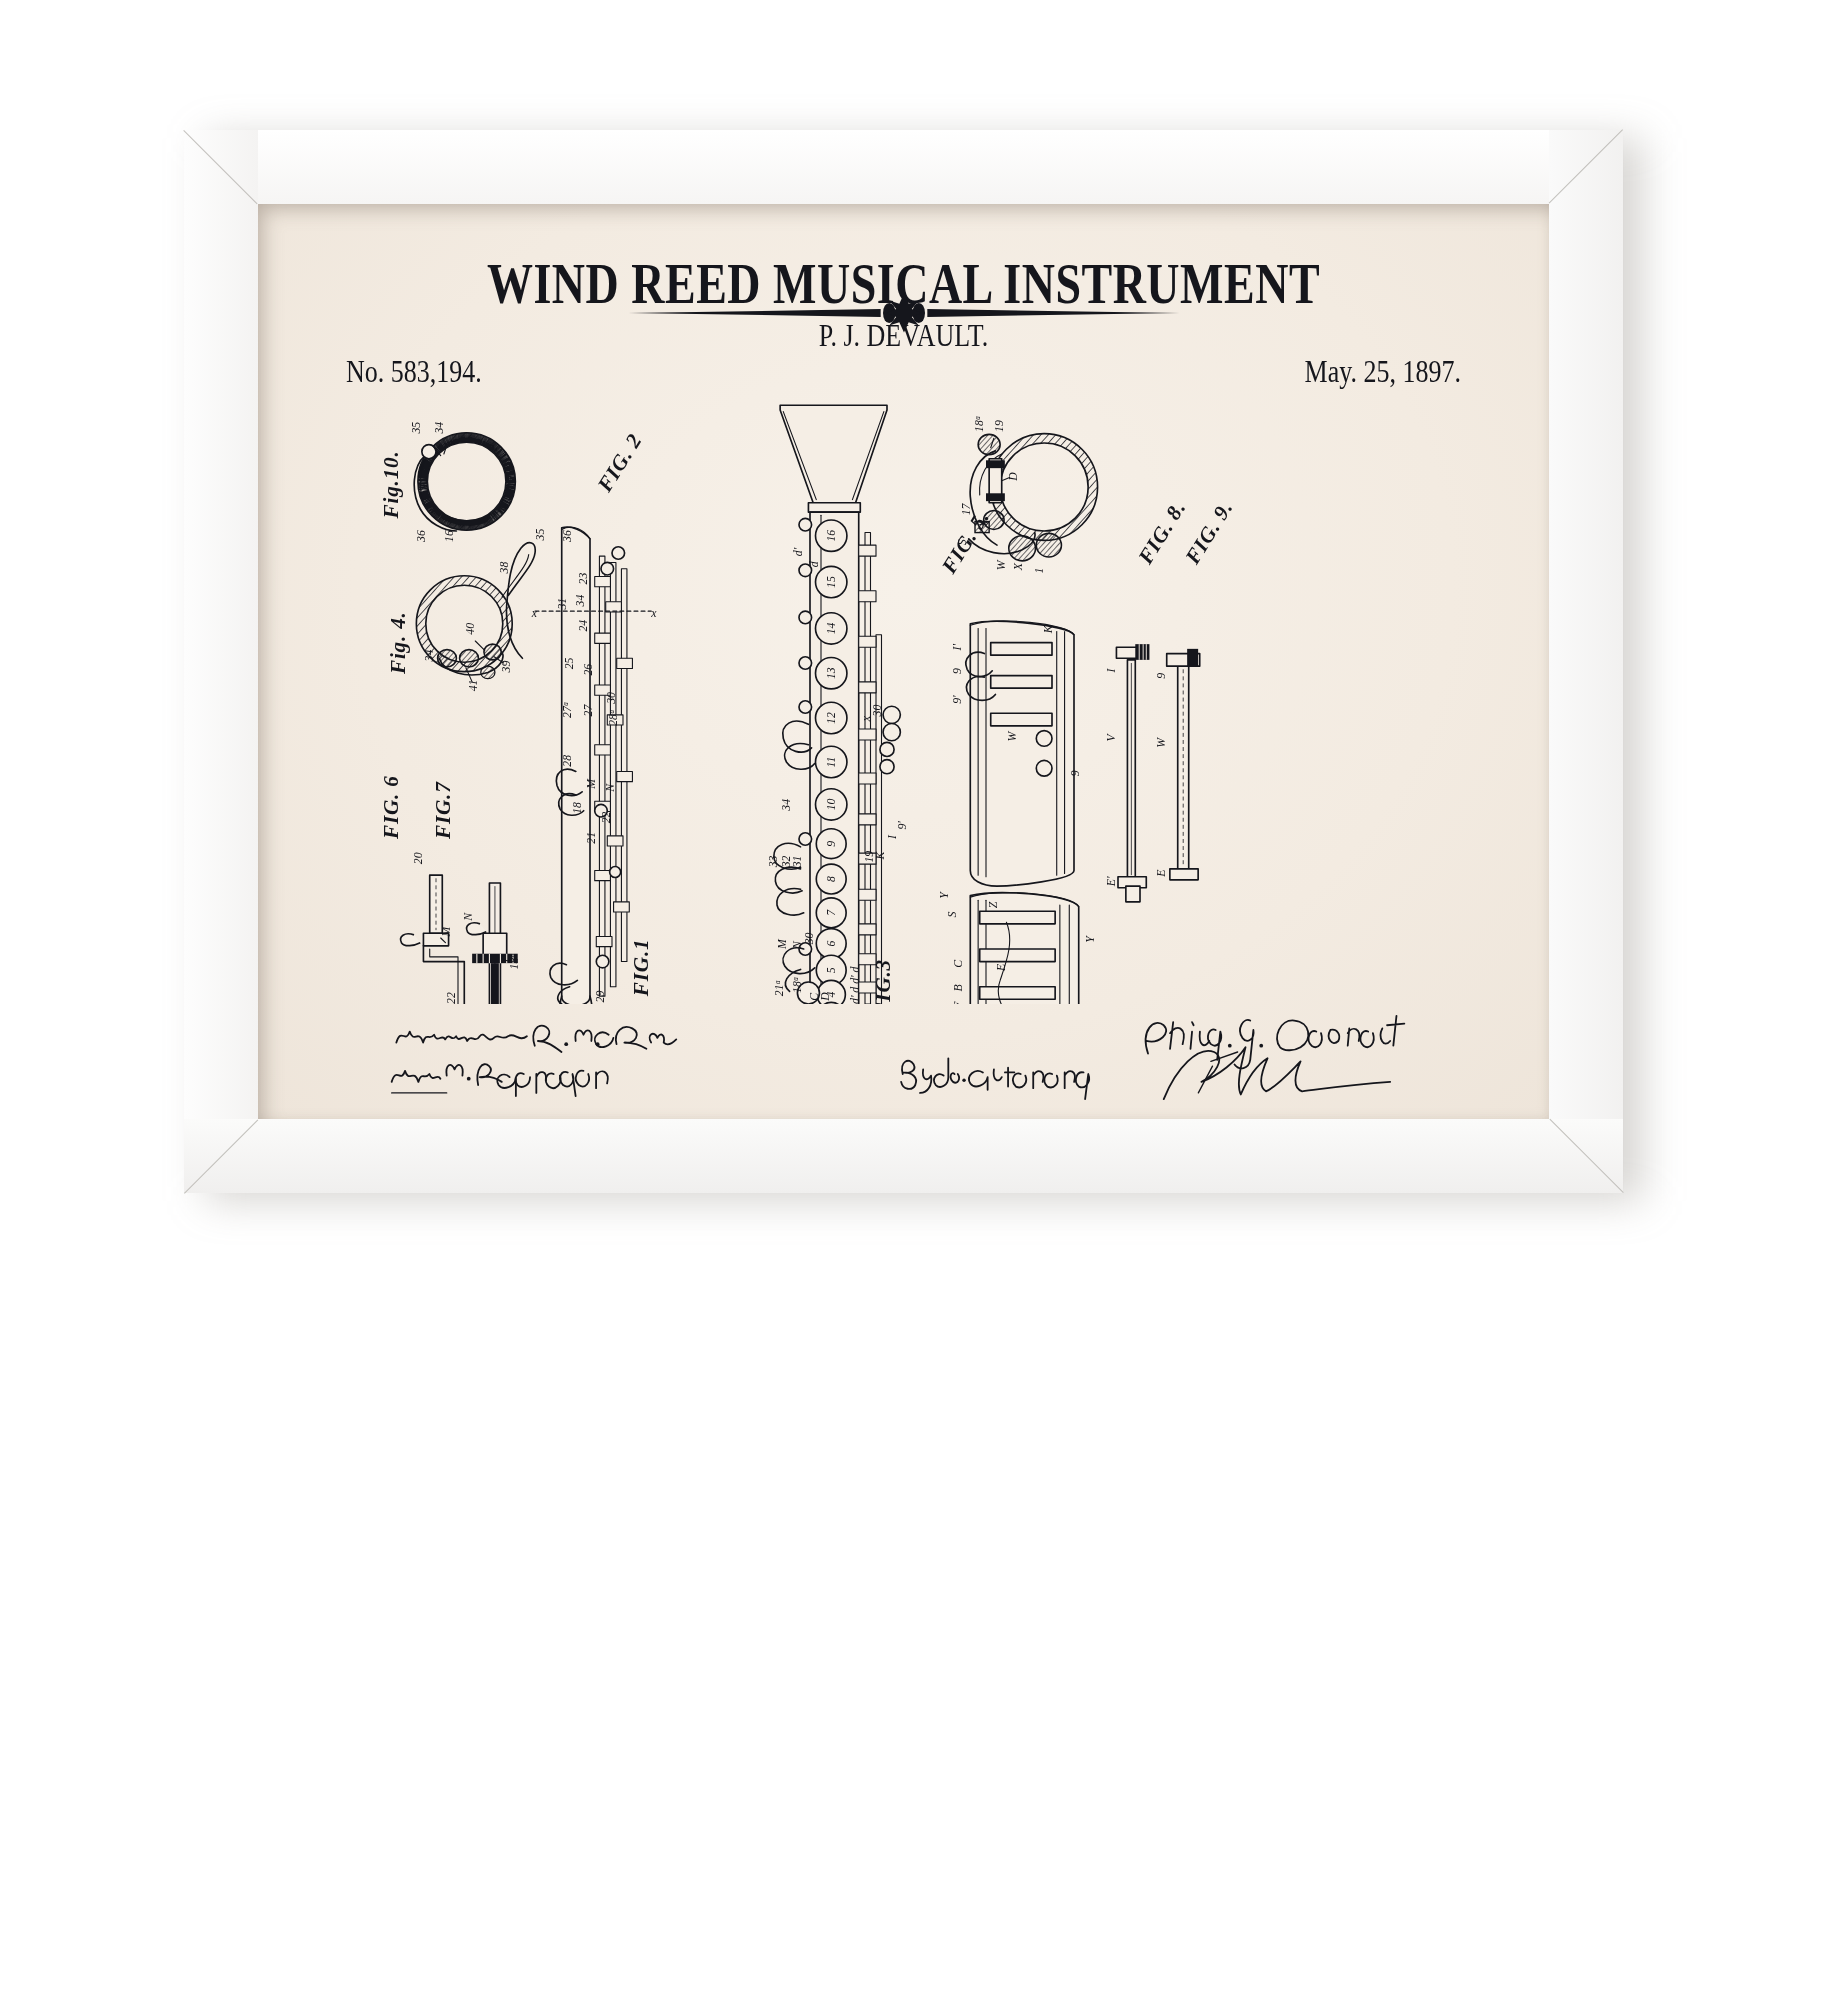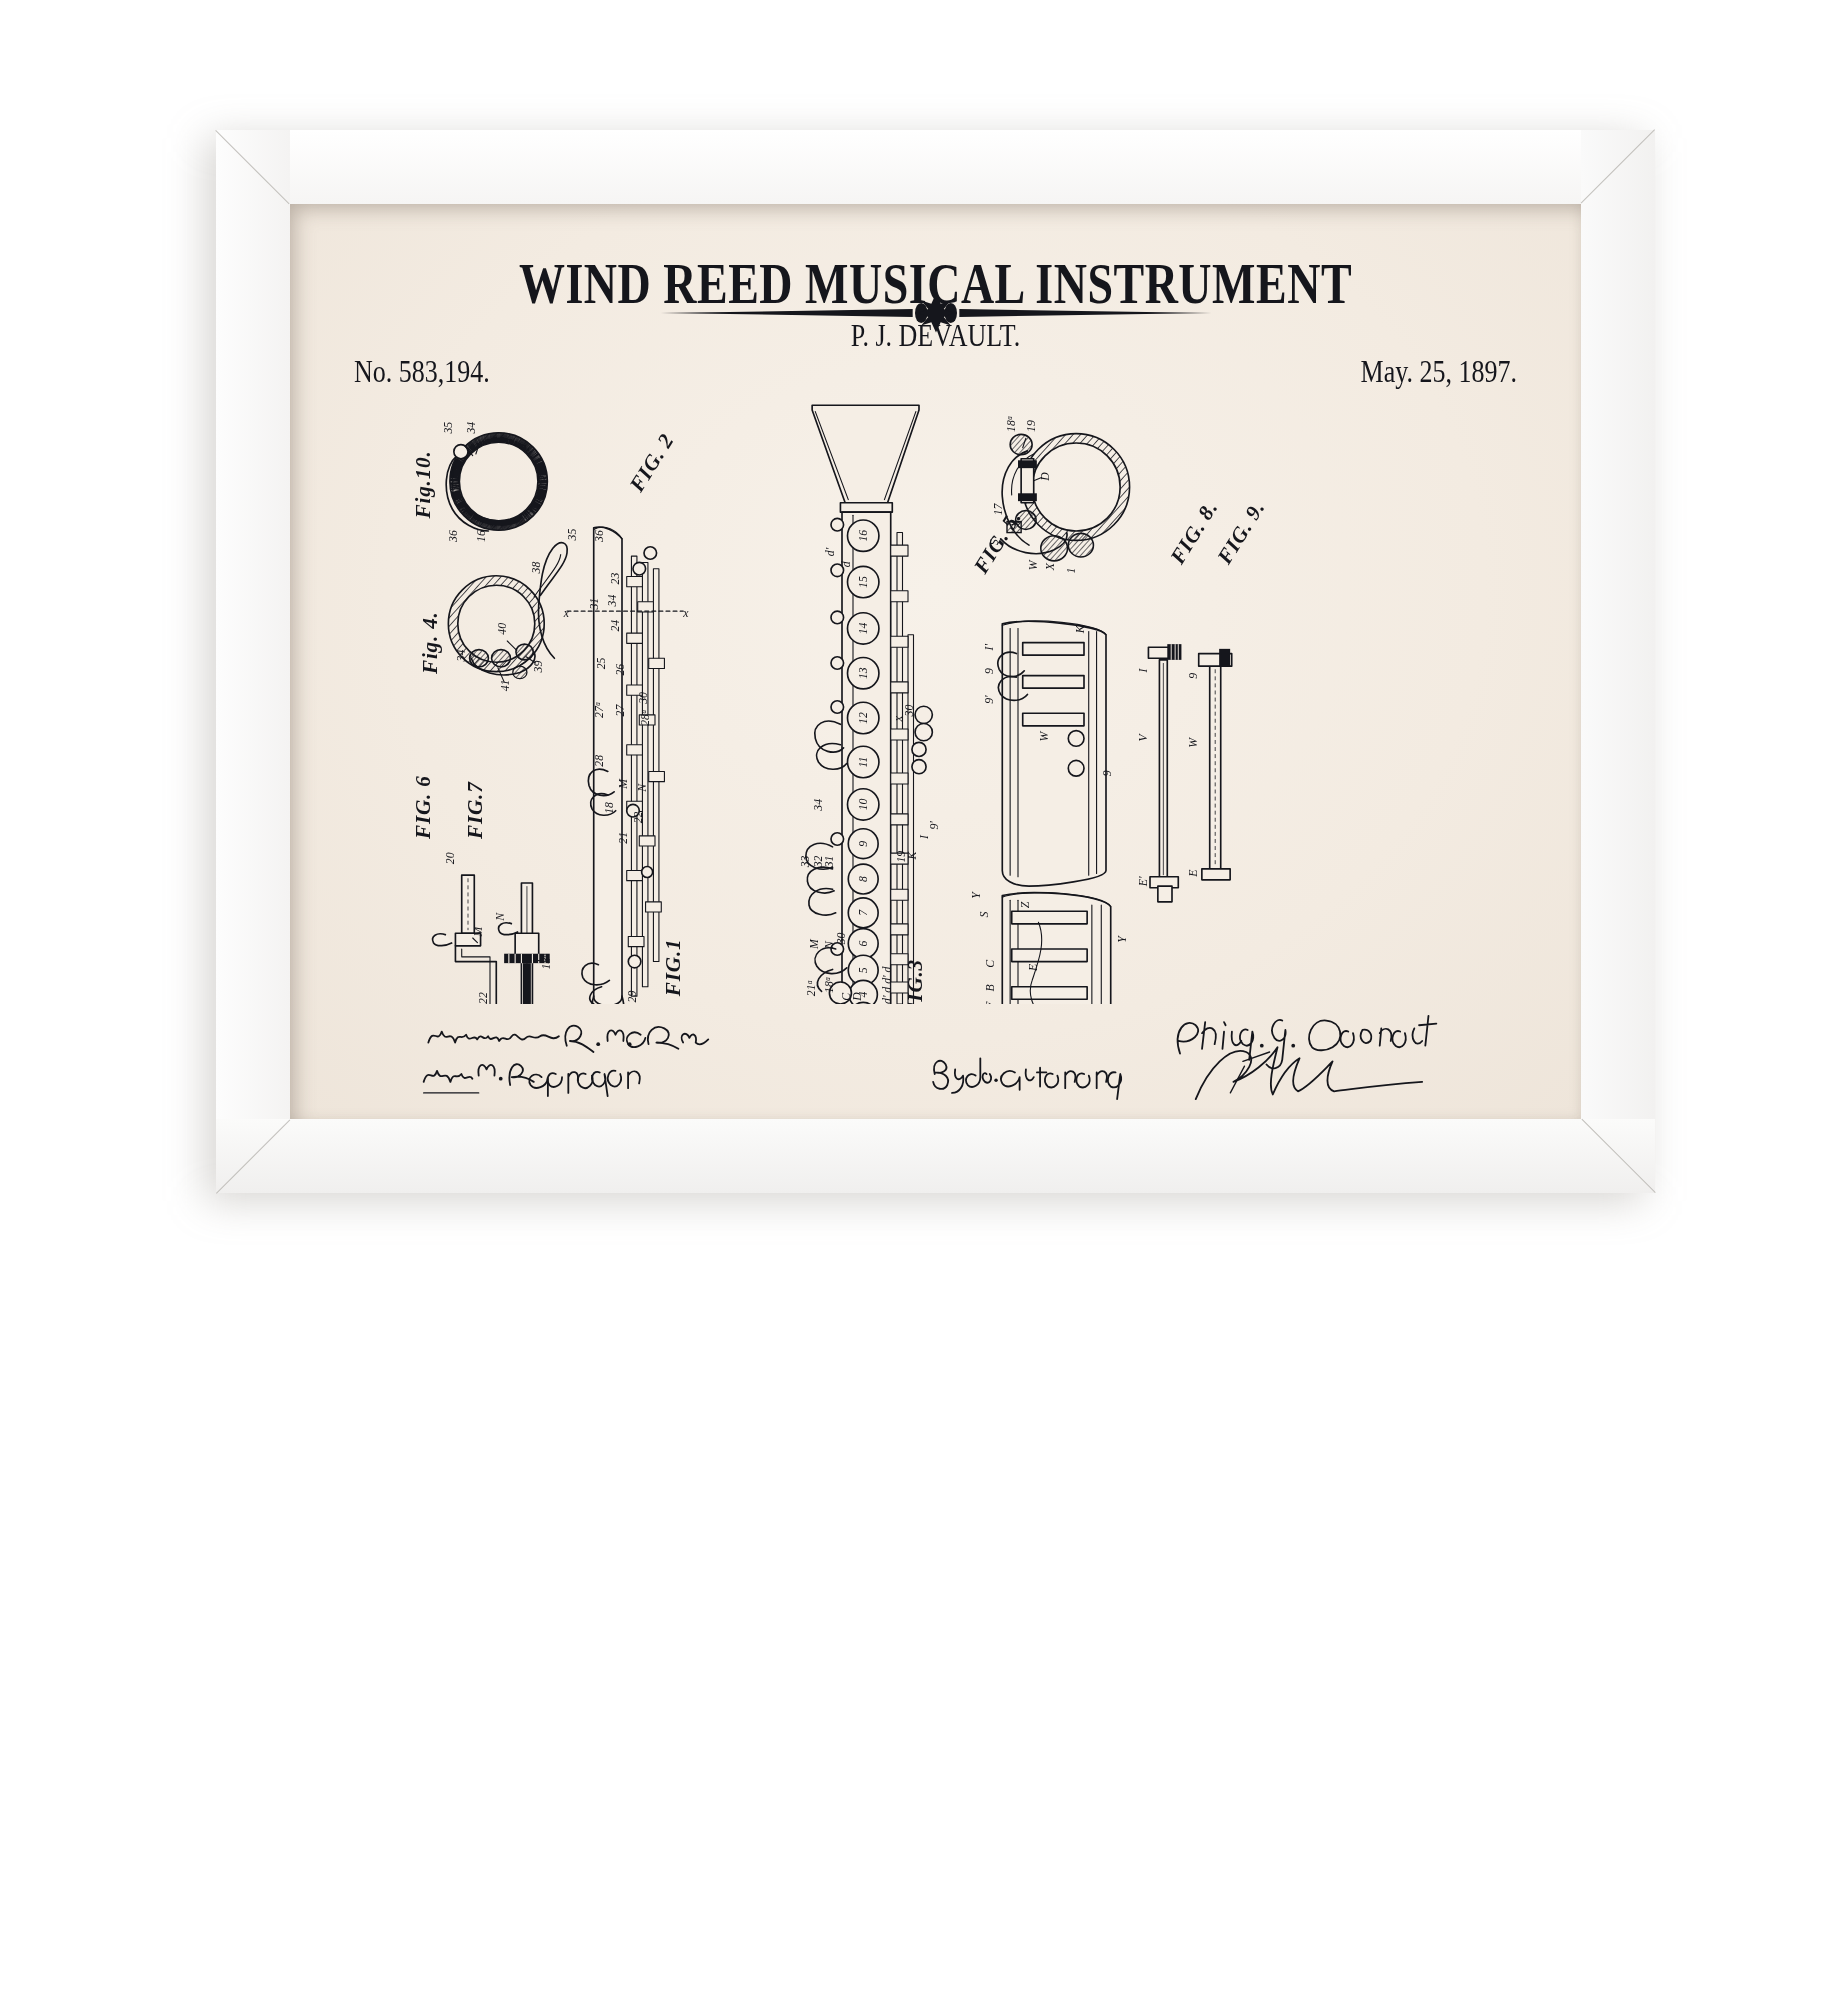--- a/index.html
+++ b/index.html
@@ -20,21 +20,21 @@
   .frame-shadow {
     position: absolute;
     left: 206px; top: 138px;
     width: 1437px; height: 1063px;
     background: rgba(120,112,104,0.30);
     filter: blur(20.4px);
     border-radius: 3.1px;
   }
   .frame {
     position: absolute;
-    left: 216px; top: 130px;
+    left: 184px; top: 130px;
     width: 1439px; height: 1063px;
     background: #ffffff;
   }
   
   .miter {
     position: absolute;
     background: #b9b6b2;
     transform-origin: 0 0;
     height: 0.8px;
     opacity: .85;
@@ -89,21 +89,21 @@
   .inventor {
     position: absolute; left: 0; right: 0; top: 118px;
     text-align: center;
     font-size: 26px;
     color: #15161c;
     transform: scaleY(1.18);
   }
   .meta-row {
     position: absolute; left: 0; right: 0; top: 154px;
     display: flex; justify-content: space-between;
-    padding: 0 64px;
+    padding: 0 88px;
     font-size: 26px;
     color: #15161c;
   }
   .meta-row span { transform: scaleY(1.18); display:inline-block; }
 
   
   .drawing {
     position: absolute;
     left: 0; top: 195px;
     width: 1291px; height: 605px;

